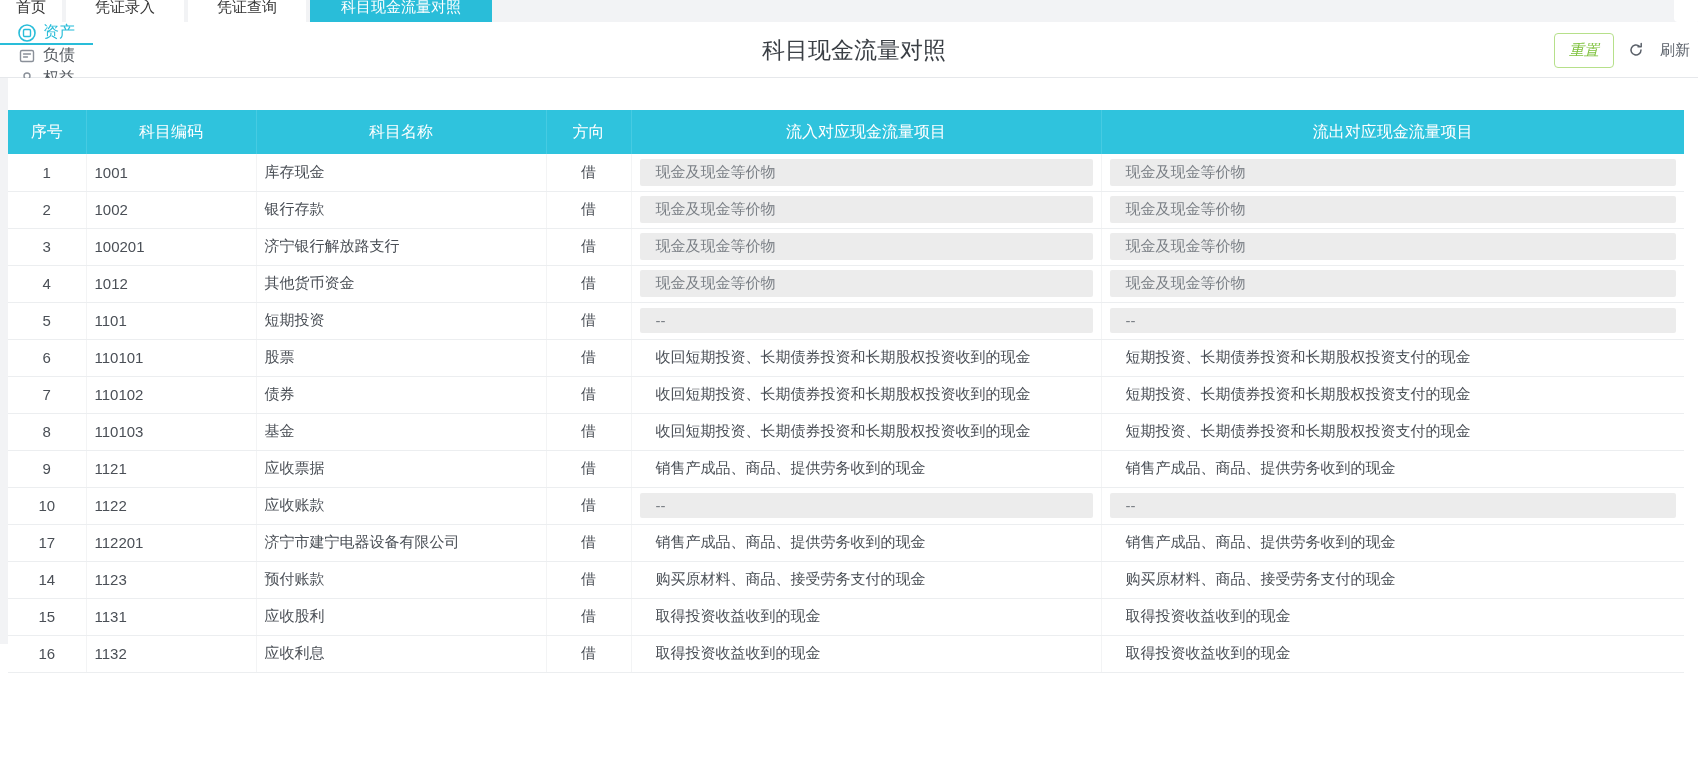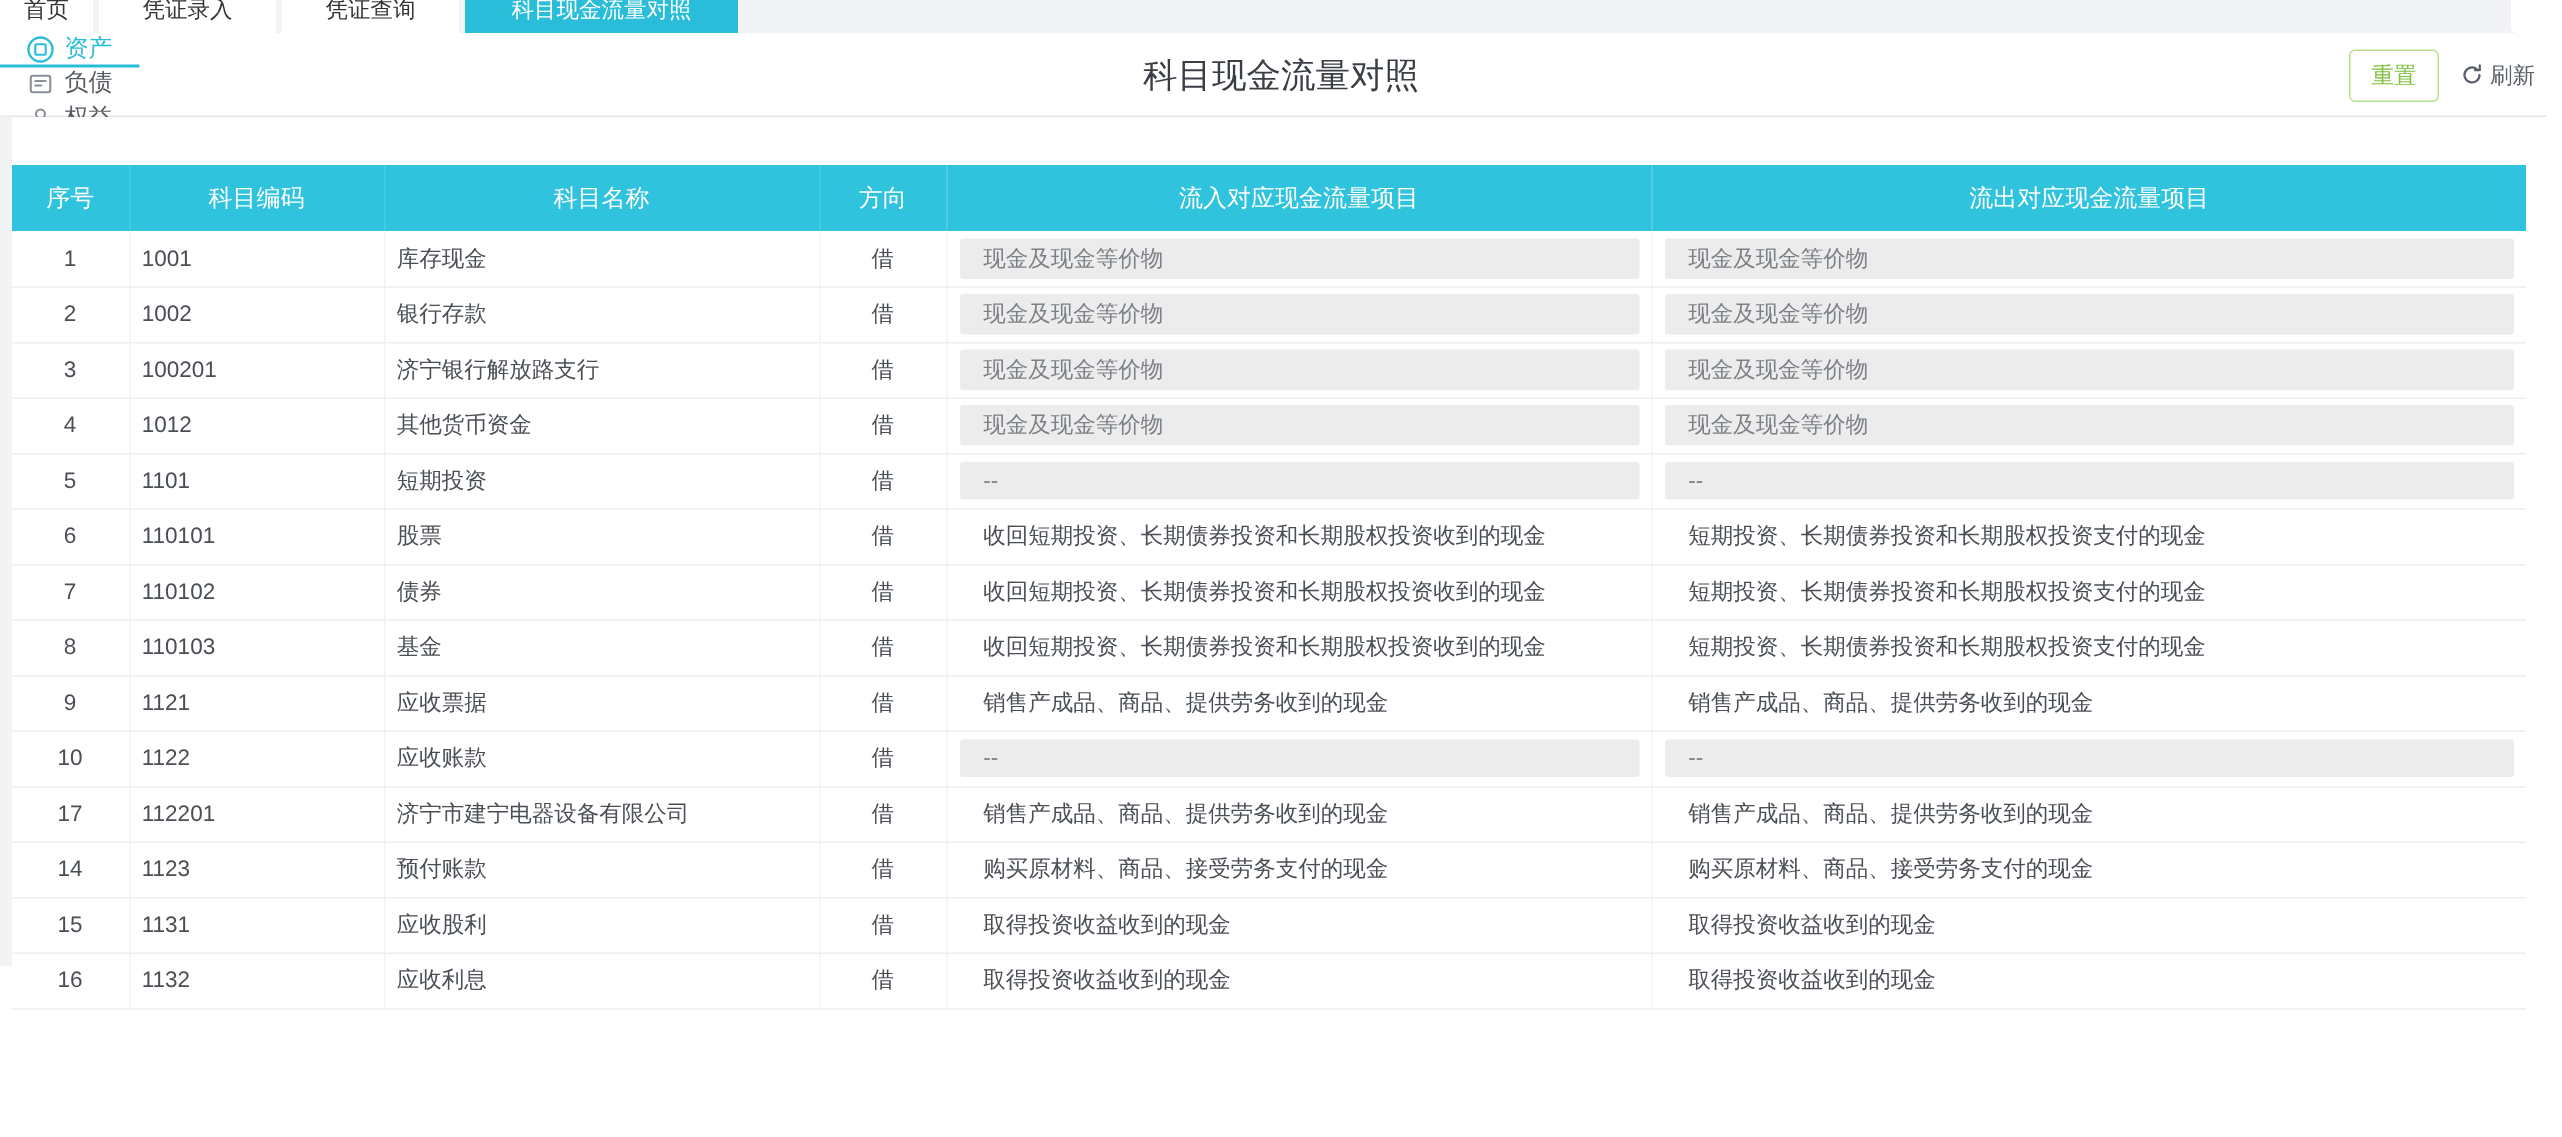--- a/index.html
+++ b/index.html
@@ -88,23 +88,24 @@
     display: flex; align-items: center; gap: 14px;
   }
   .btn-reset {
     border: 1px solid #b6e08a;
     color: #7ec13d;
     background: #ffffff;
     font-size: 15px;
     border-radius: 4px;
     padding: 7px 14px;
     cursor: pointer;
+    font-style: italic;
   }
   .btn-refresh {
-    display: flex; align-items: center; gap: 4px;
+    display: flex; align-items: center; gap: 16px;
     color: #5a6069;
     font-size: 15px;
     cursor: pointer;
     padding-right: 6px;
   }
   .btn-refresh svg { width: 16px; height: 16px; display:block; }
 
   
   .table-wrap {
     position: absolute;

